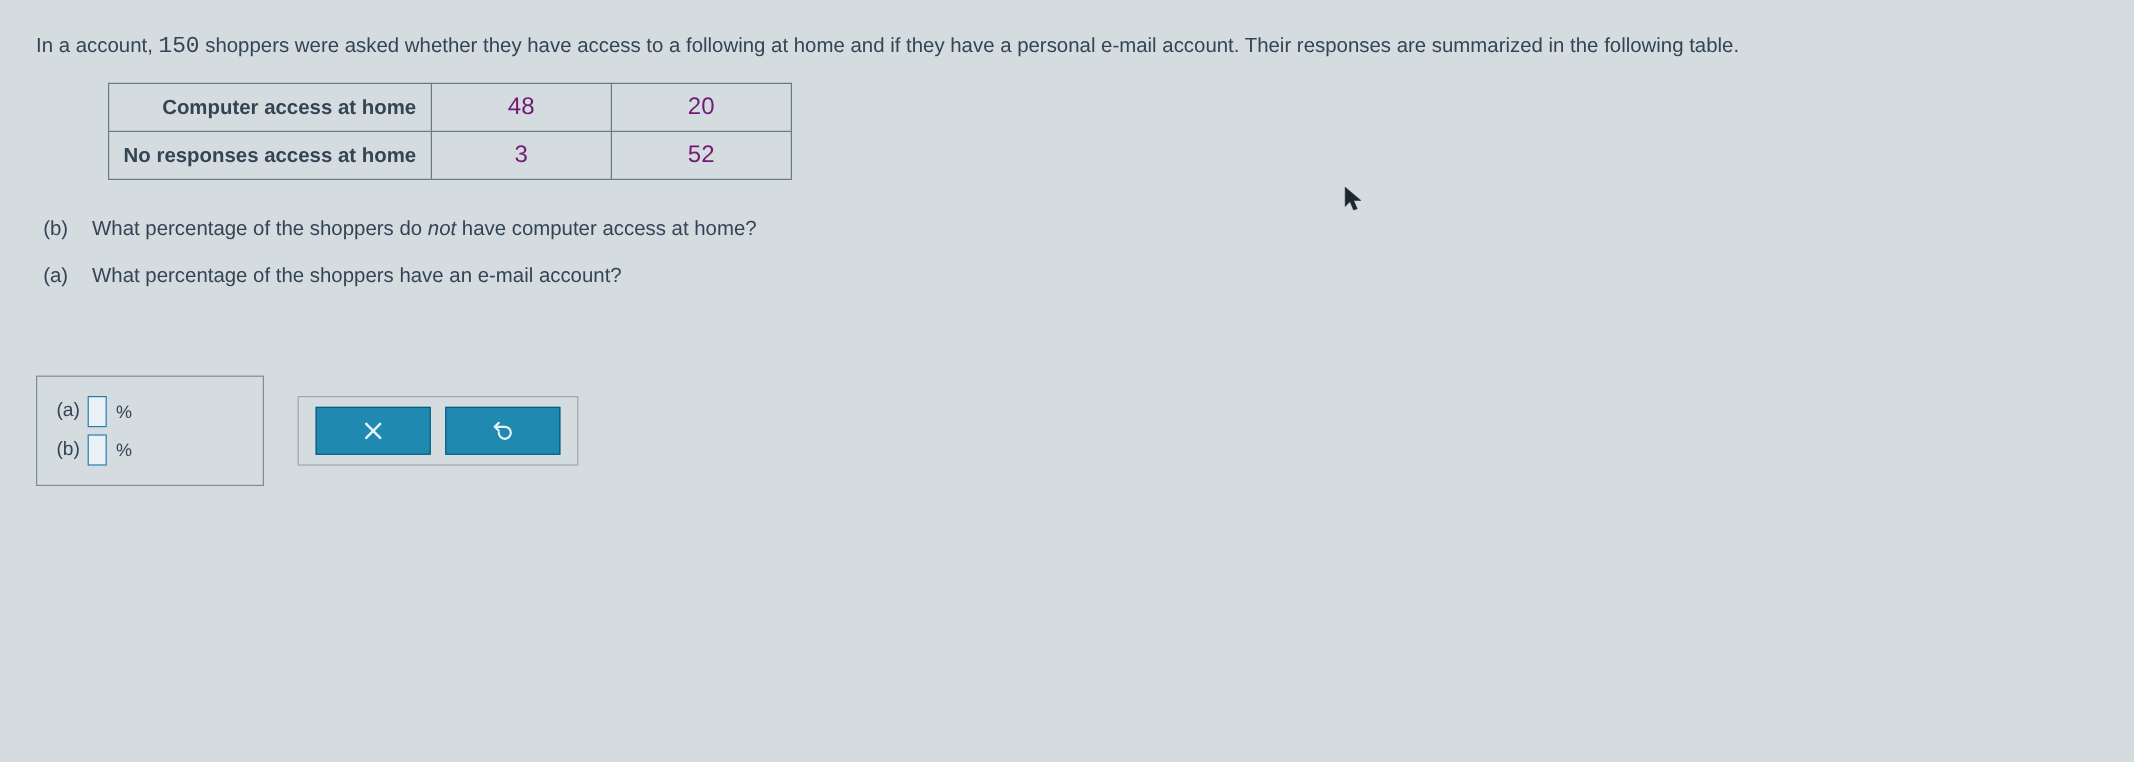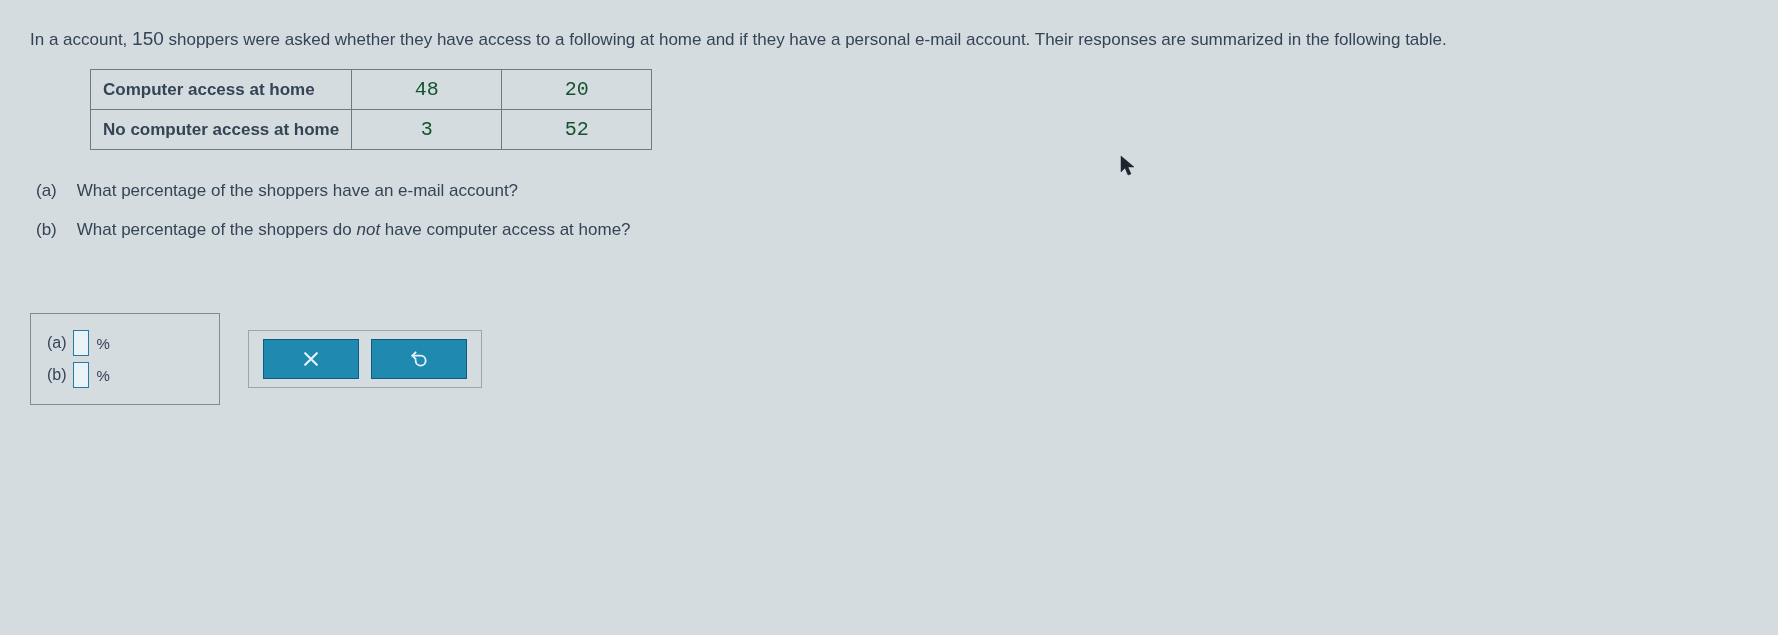--- a/index.html
+++ b/index.html
@@ -9,43 +9,43 @@
       color: #334455;
       background: #d5dce0;
       padding: 24px 30px;
       line-height: 1.55;
       width: 1778px;
       height: 635px;
       overflow: hidden;
       position: relative;
     }
     .intro { margin-bottom: 16px; max-width: 1680px; }
-    .nval { font-family: Liberation Sans, sans-serif; font-size: 19px; }
+    .nval { font-family: Liberation Mono, monospace; font-size: 19px; }
     table.data {
       border-collapse: collapse;
       margin-left: 60px;
       margin-bottom: 28px;
     }
     table.data th, table.data td {
       border: 1px solid #6a7b88;
       padding: 4px 10px;
       text-align: center;
       font-weight: bold;
       color: #334455;
       background: #d5dce0;
     }
     table.data td.cellval {
-      font-family: Liberation Mono, monospace;
+      font-family: Liberation Sans, sans-serif;
       font-weight: normal;
       font-size: 20px;
-      color: #14532d;
+      color: #701a75;
       min-width: 150px;
     }
     table.data th.blank { border: none; background: transparent; }
-    table.data td.rowh { text-align: left; font-weight: bold; padding-left: 12px; padding-right: 12px;}
+    table.data td.rowh { text-align: right; font-weight: bold; padding-left: 12px; padding-right: 12px;}
     .questions { margin-left: 6px; margin-bottom: 70px; }
     .qrow { margin-bottom: 12px; }
     .qlabel { display: inline-block; width: 36px; }
     .italic { font-style: italic; }
     .lower { display: flex; align-items: center; gap: 28px; }
     .answer-box {
       border: 1px solid #7e8c97;
       padding: 10px 16px;
       display: inline-block;
       min-width: 190px;
@@ -93,35 +93,35 @@
 </div>
 
 <table class="data">
   <tbody>
   <tr>
     <td class="rowh">Computer access at home</td>
     <td class="cellval">48</td>
     <td class="cellval">20</td>
   </tr>
   <tr>
-    <td class="rowh">No computer access at home</td>
+    <td class="rowh">No responses access at home</td>
     <td class="cellval">3</td>
     <td class="cellval">52</td>
   </tr>
 </tbody>
   </table>
 
 <div class="questions">
   <div class="qrow">
+    <span class="qlabel">(b)</span>
+    <span>What percentage of the shoppers do </span><span class="italic">not</span><span> have computer access at home?</span>
+  </div>
+  <div class="qrow">
     <span class="qlabel">(a)</span>
     <span>What percentage of the shoppers have an e-mail account?</span>
-  </div>
-  <div class="qrow">
-    <span class="qlabel">(b)</span>
-    <span>What percentage of the shoppers do </span><span class="italic">not</span><span> have computer access at home?</span>
   </div>
 </div>
 
 <div class="lower">
   <div class="answer-box">
     <div class="answer-row">
       <span class="lbl">(a)</span>
       <span class="entry"></span>
       <span class="pct">%</span>
     </div>

